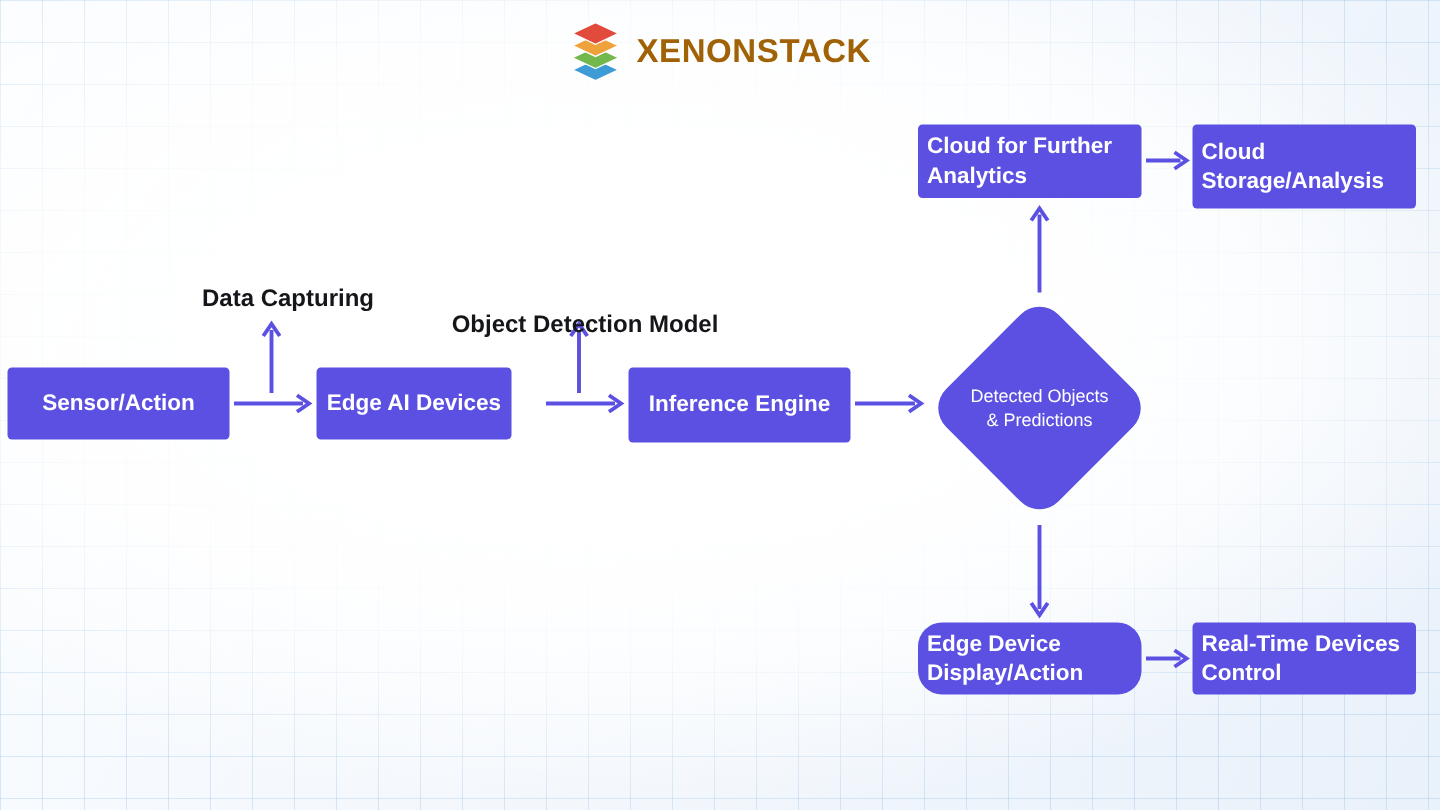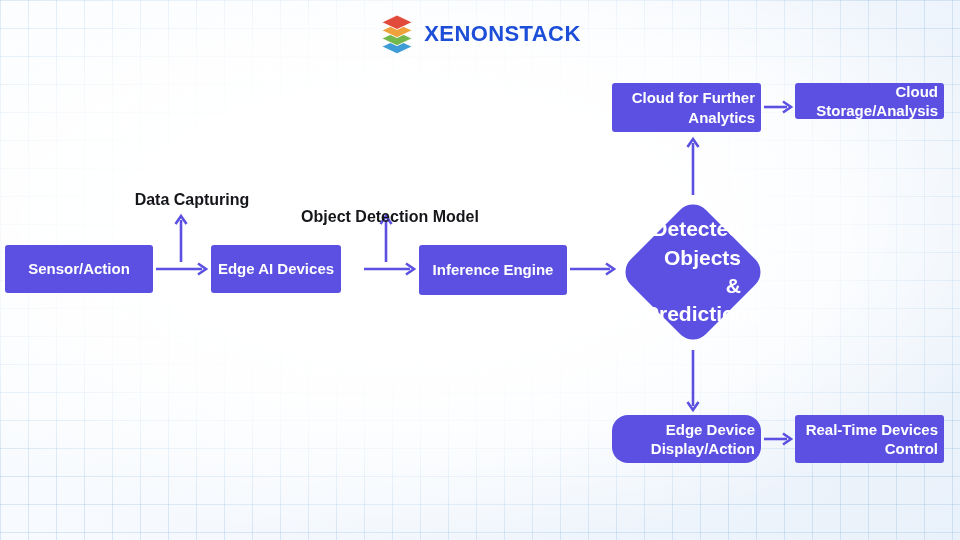--- a/index.html
+++ b/index.html
@@ -25,40 +25,40 @@
   .grid-fade{
     position:absolute;inset:0;
     background:radial-gradient(ellipse 70% 62% at 44% 42%,
       #ffffff 0%, rgba(255,255,255,.97) 40%, rgba(255,255,255,.82) 62%, rgba(255,255,255,0) 95%);
   }
   .brand{
     position:absolute;top:12px;left:0;right:0;height:44px;
     display:flex;align-items:center;justify-content:center;gap:9px;
   }
   .brand-name{
-    font-size:22px;font-weight:bold;color:#1d4ed8;letter-spacing:.4px;
+    font-size:22px;font-weight:bold;color:#a16207;letter-spacing:.4px;
   }
   .arrows{position:absolute;left:0;top:0;pointer-events:none;}
   .arrows line,.arrows polyline{
     stroke:var(--arrow);stroke-width:2.6;fill:none;stroke-linejoin:miter;
   }
   .node{
     position:absolute;background:var(--node);color:var(--node-text);
-    display:flex;align-items:center;justify-content:center;text-align:right;
+    display:flex;align-items:center;justify-content:center;text-align:left;
     font-weight:bold;font-size:15px;line-height:1.3;border-radius:3px;
     padding:2px 6px;
   }
   .diamond{
     position:absolute;left:640px;top:219px;width:106px;height:106px;
     background:var(--node);border-radius:18px;transform:rotate(45deg);
   }
   .diamond-label{
     position:absolute;left:634px;top:219px;width:118px;height:106px;
-    display:flex;align-items:center;justify-content:center;text-align:right;
-    color:var(--node-text);font-weight:bold;font-size:21px;line-height:1.35;
+    display:flex;align-items:center;justify-content:center;text-align:center;
+    color:var(--node-text);font-weight:normal;font-size:12px;line-height:1.35;
   }
   .annotation{
     position:absolute;transform:translateX(-50%);white-space:nowrap;
     color:var(--anno);font-weight:bold;font-size:16px;
   }
 </style>
 </head>
 <body>
 
 <div class="page">
@@ -140,21 +140,21 @@
 
   <div class="diamond"></div>
   <div class="diamond-label">
     <span style="display:inline-block;max-width:96px;">Detected Objects &amp; Predictions</span>
   </div>
 
   <div class="node" style="left:612px;top:83px;width:149px;height:49px;">
     <span>Cloud for Further Analytics</span>
   </div>
 
-  <div class="node" style="left:795px;top:83px;width:149px;height:36px;">
+  <div class="node" style="left:795px;top:83px;width:149px;height:56px;">
     <span>Cloud Storage/Analysis</span>
   </div>
 
   <div class="node" style="left:612px;top:415px;width:149px;height:48px;border-radius:16px;">
     <span>Edge Device Display/Action</span>
   </div>
 
   <div class="node" style="left:795px;top:415px;width:149px;height:48px;">
     <span>Real-Time Devices Control</span>
   </div>

